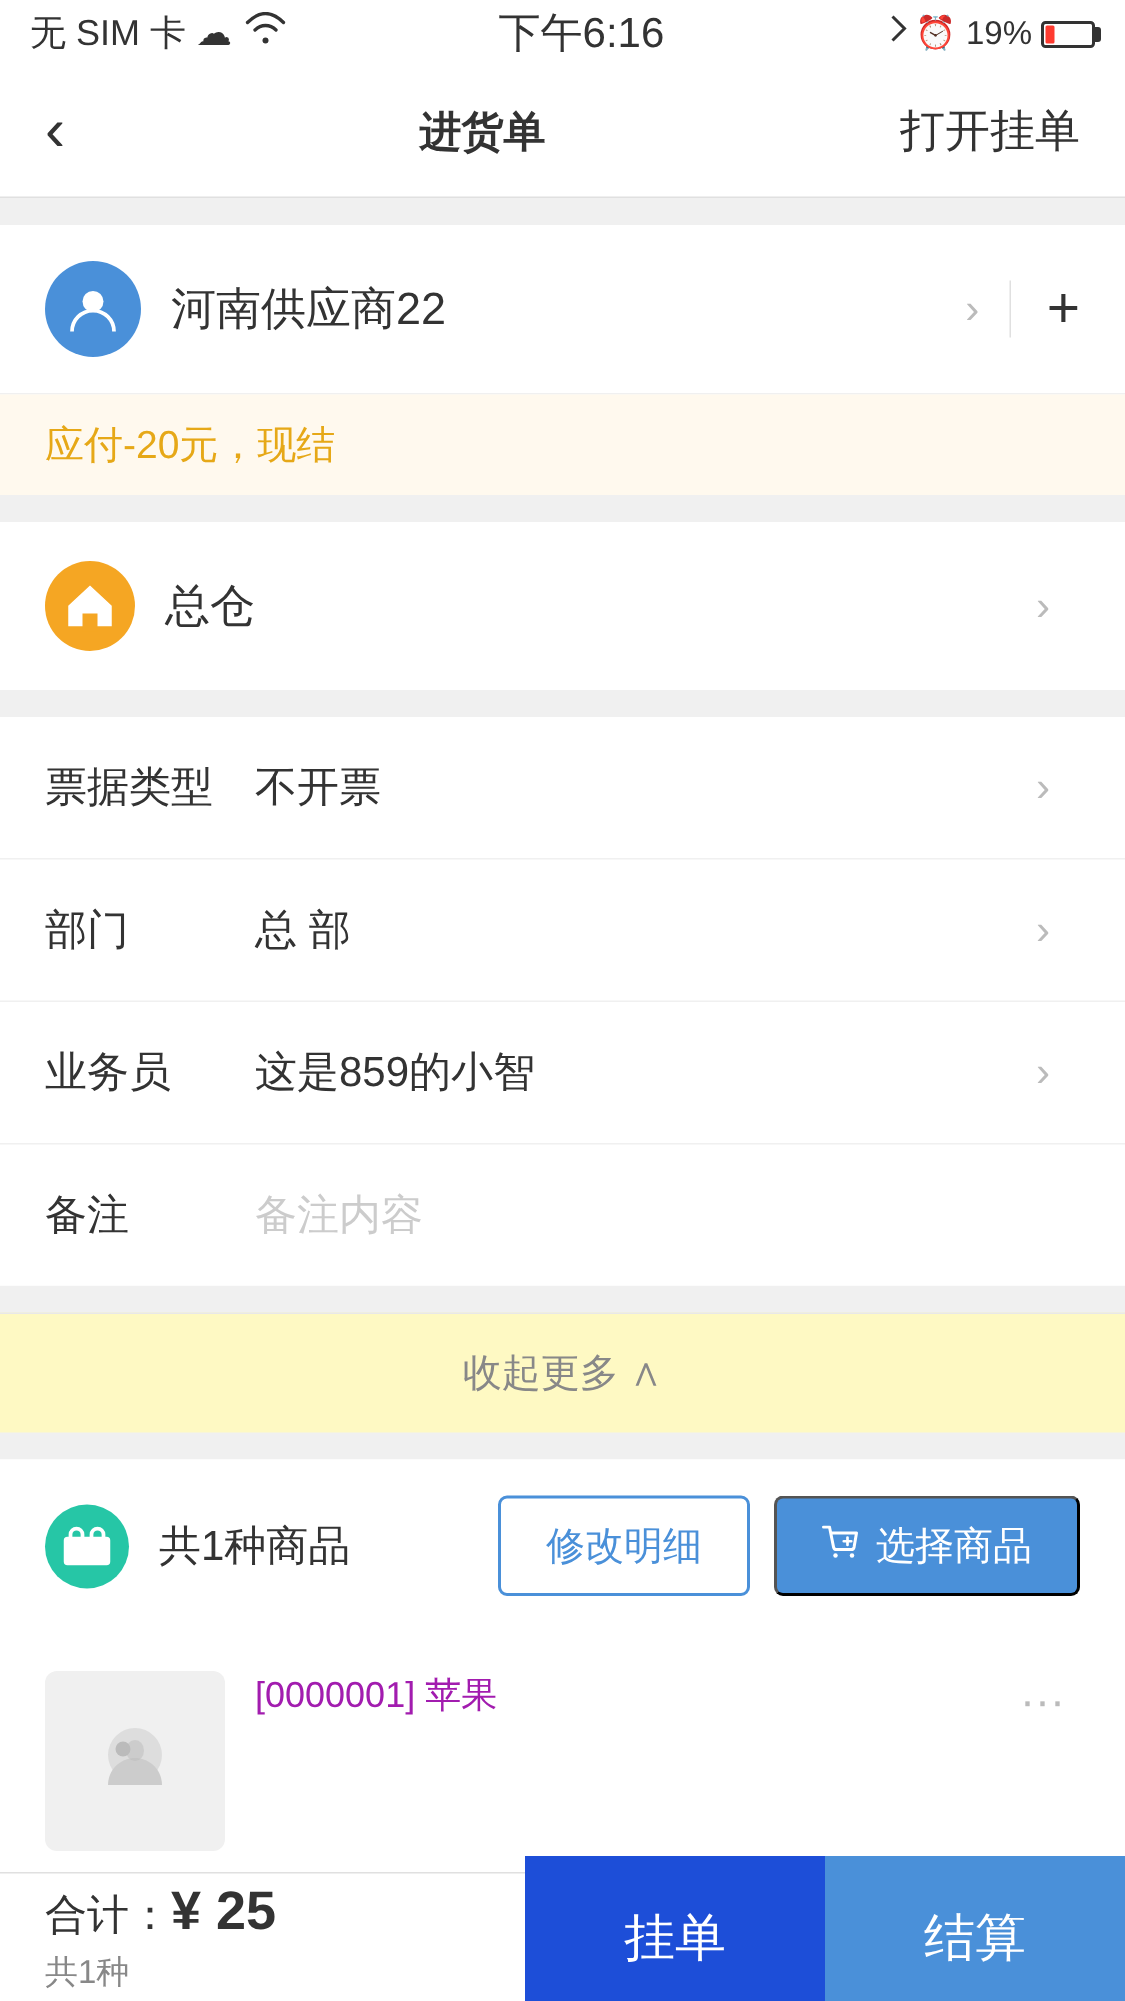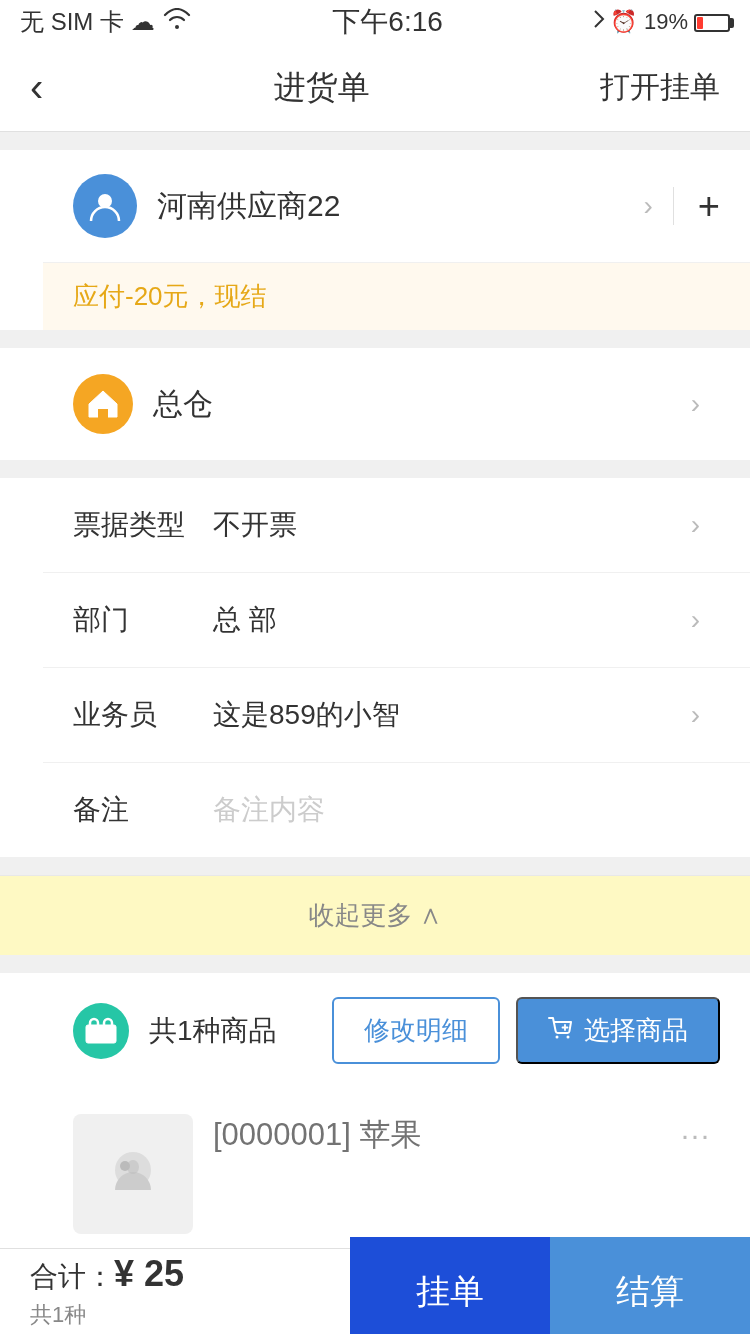--- a/index.html
+++ b/index.html
@@ -48,28 +48,27 @@
       align-items: center;
       justify-content: space-between;
       padding: 0 30px;
       border-bottom: 1px solid #e0e0e0;
     }
     .nav-back {
       font-size: 34px;
       color: #333;
       cursor: pointer;
     }
-    .nav-title { font-size: 32px; font-weight: 400; }
+    .nav-title { font-size: 28px; font-weight: 700; }
     .nav-action { font-size: 30px; color: #333; cursor: pointer; }
 
     
     .section {
       background: #fff;
       margin-bottom: 18px;
-      padding-left: 43px;
     }
 
     
     .supplier-row {
       display: flex;
       align-items: center;
       padding: 24px 30px;
       border-bottom: 1px solid #f0f0f0;
     }
     .supplier-avatar {
@@ -212,21 +211,21 @@
     .product-thumb {
       width: 120px; height: 120px;
       background: #f0f0f0;
       border-radius: 8px;
       display: flex; align-items: center; justify-content: center;
       flex-shrink: 0;
       color: #aaa;
       font-size: 40px;
     }
     .product-info { flex: 1; }
-    .product-name { font-size: 31px; color: #737373; }
+    .product-name { font-size: 24px; color: #a21caf; }
     .product-price { font-size: 28px; color: #333; }
     .price-highlight { color: #4a90d9; }
     .product-more {
       color: #bbb;
       font-size: 30px;
       cursor: pointer;
       padding: 4px 10px;
     }
 
     

